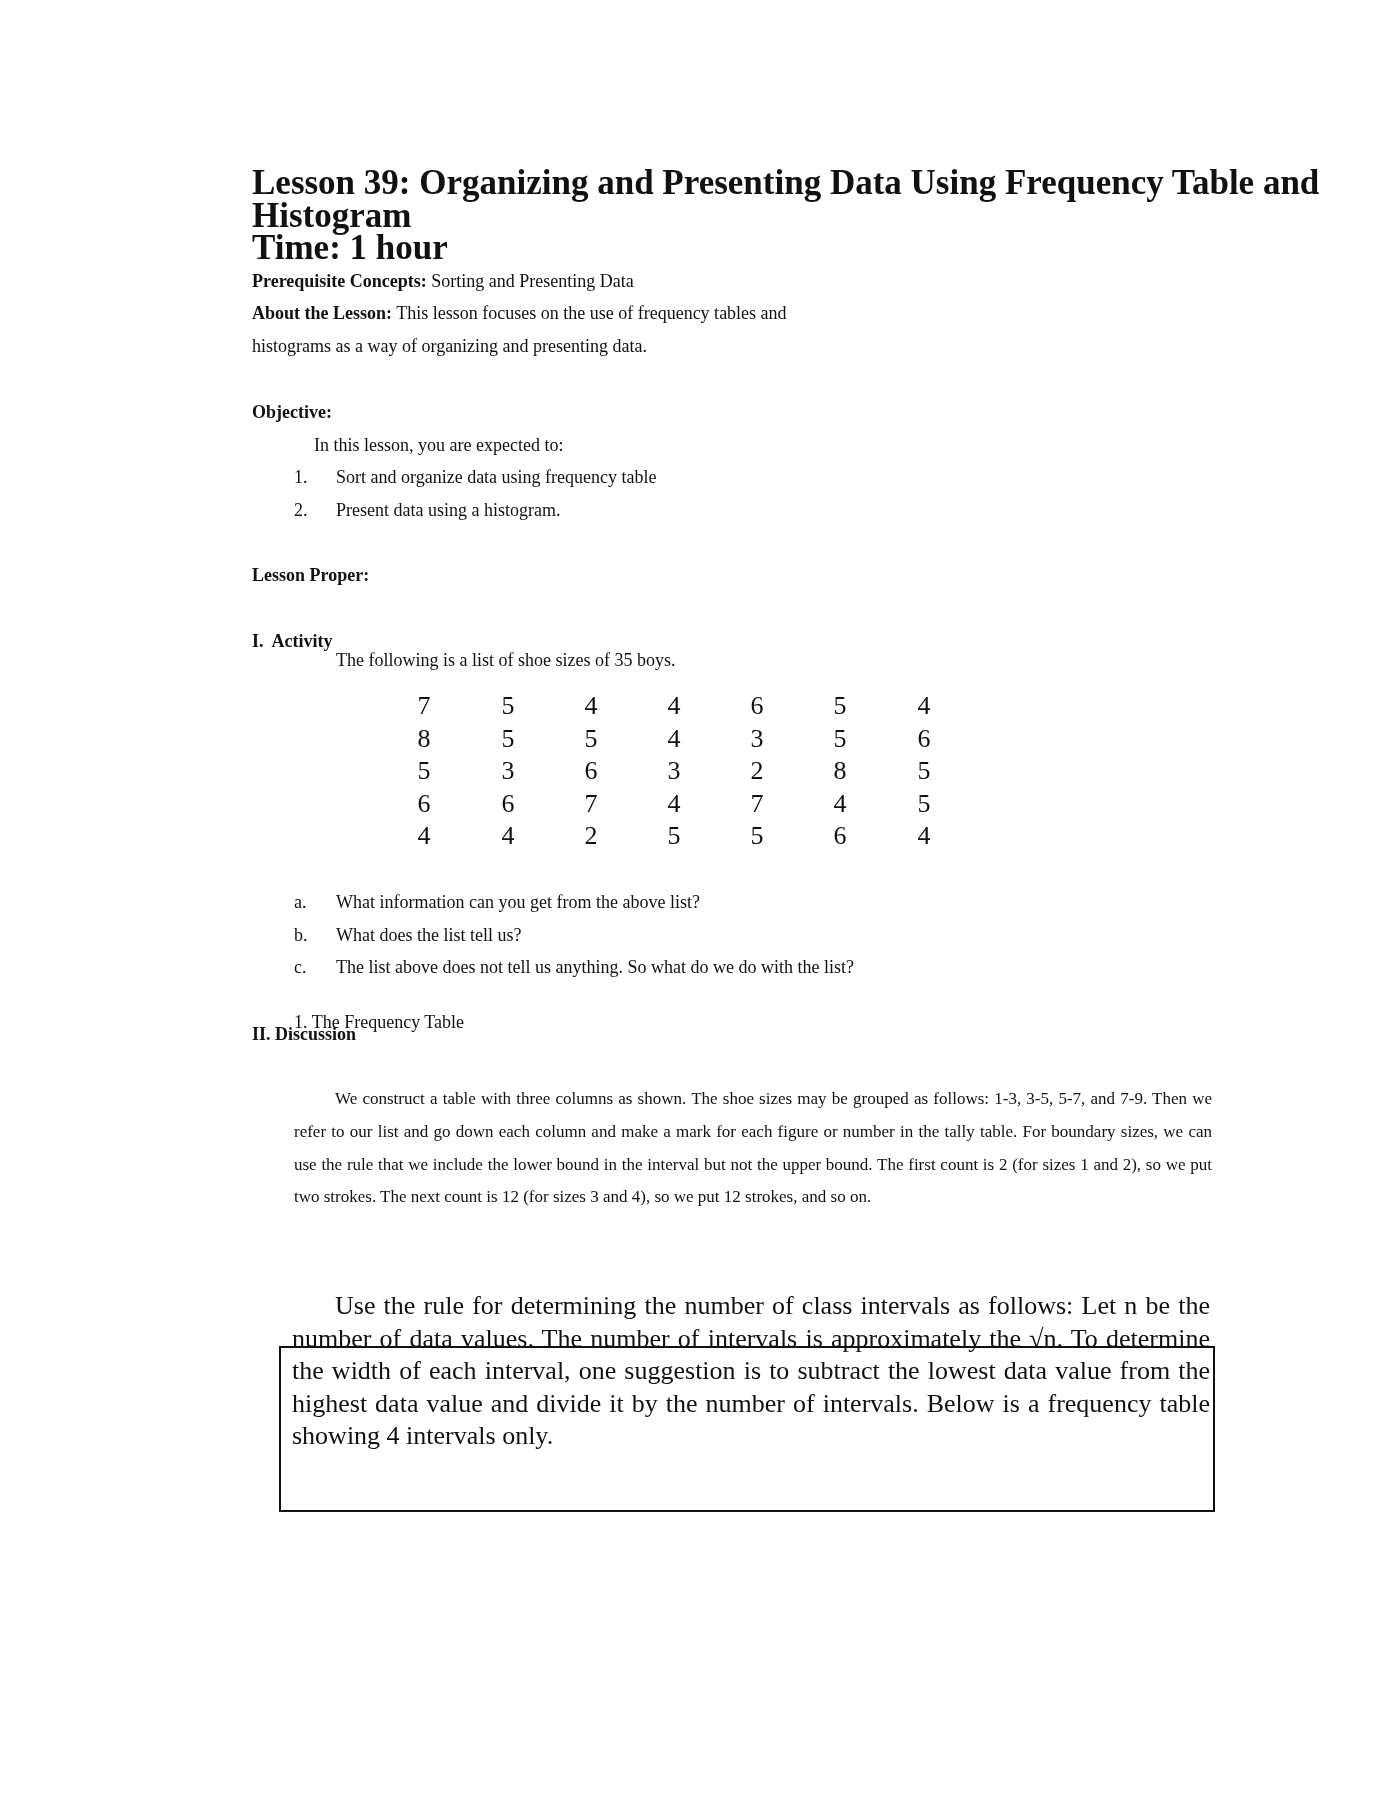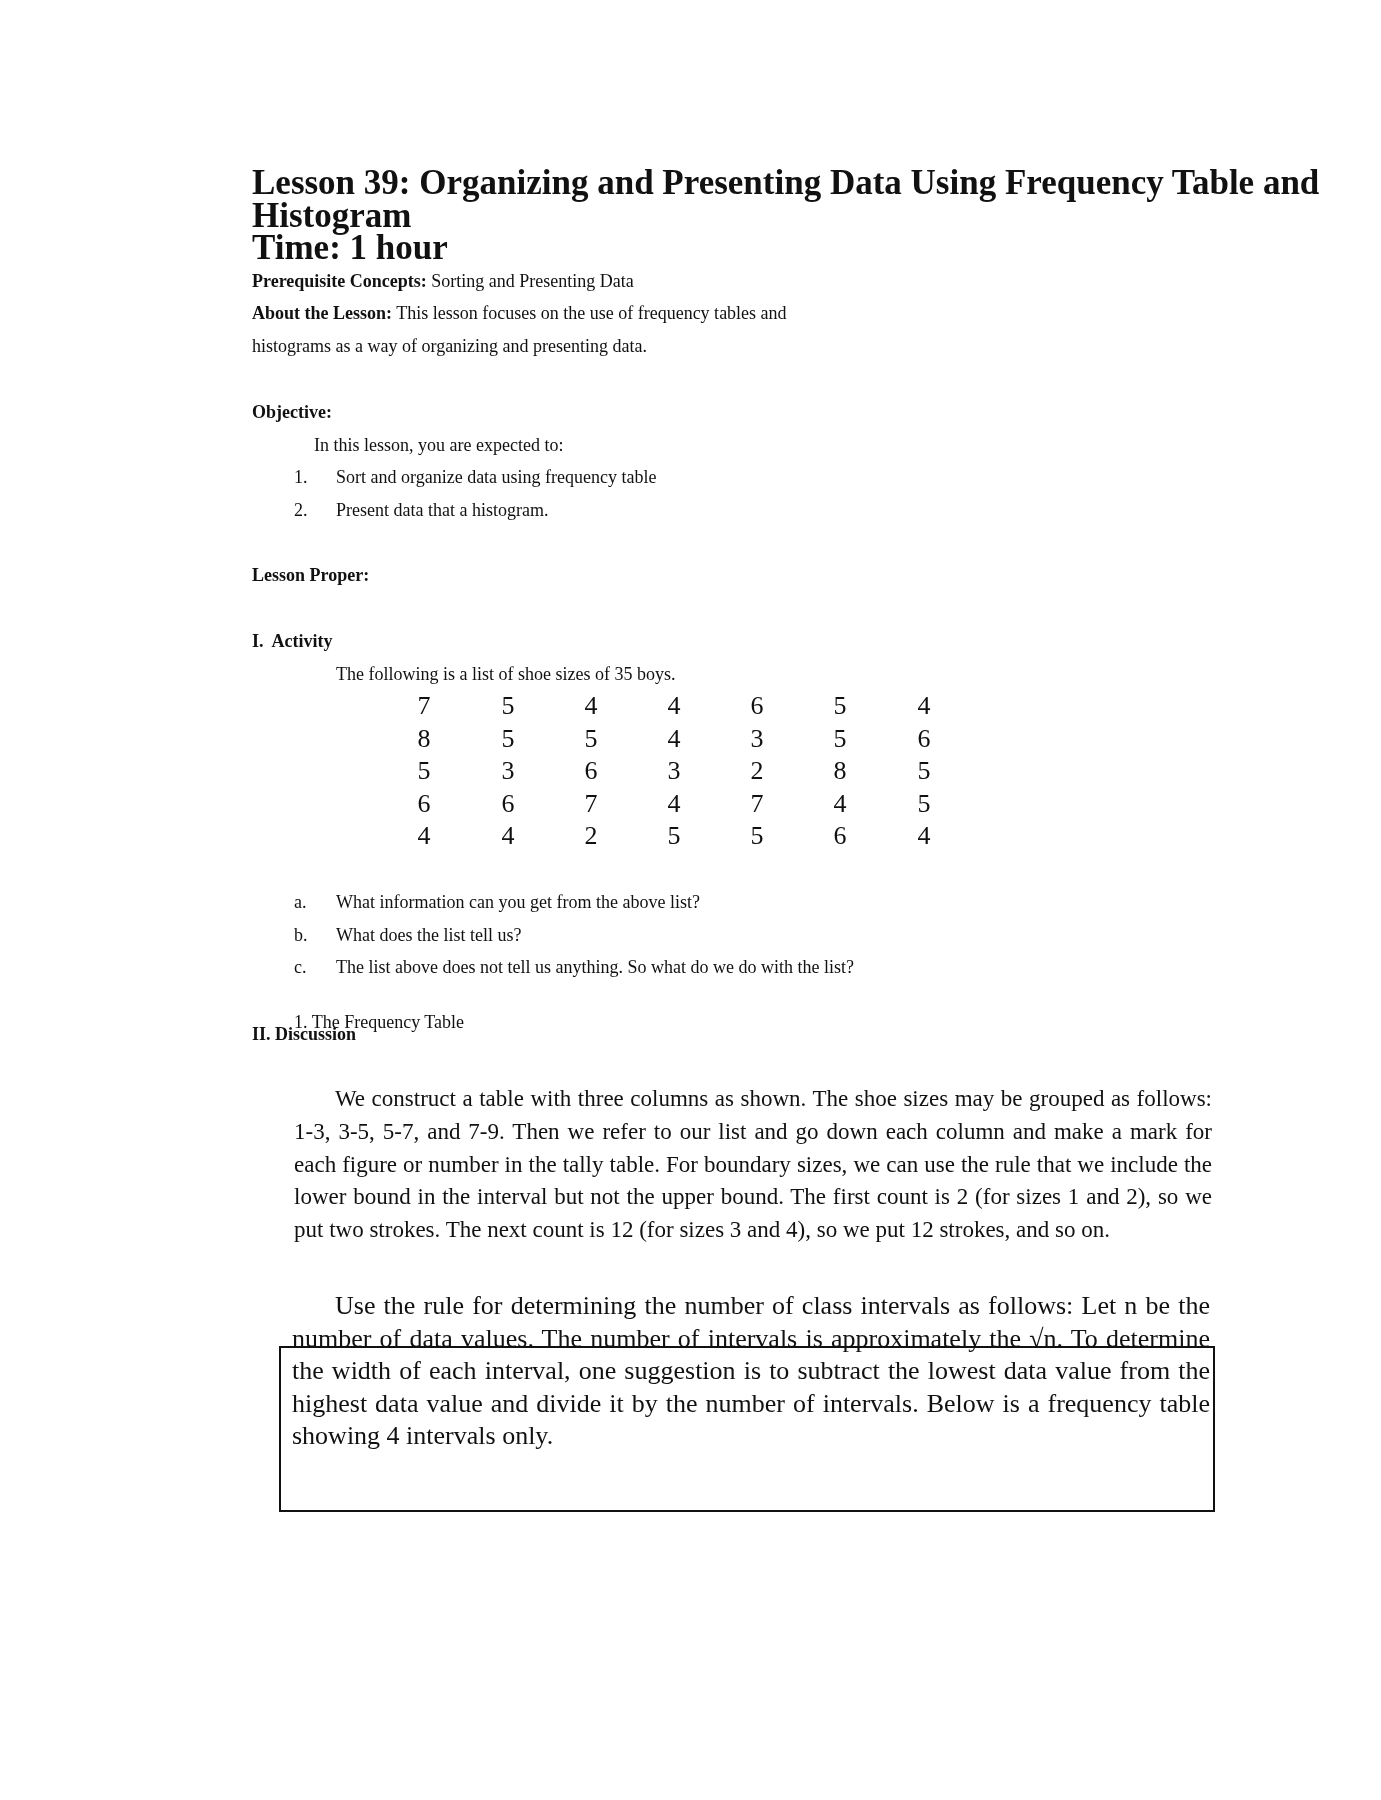--- a/index.html
+++ b/index.html
@@ -13,21 +13,21 @@
       font-size: 18px; line-height: 32px;
     }
     .b { font-weight: bold; }
     .title { font-size: 35px; }
     .num-cell {
       position: absolute; width: 30px; text-align: center;
       font-size: 26px; line-height: 32px;
     }
     .para {
       position: absolute; left: 294px; width: 918px;
-      font-size: 23px; line-height: 32.8px;
+      font-size: 17px; line-height: 32.8px;
       text-align: justify; text-align-last: left;
     }
     .para .indent { display: inline-block; width: 41px; }
     .note-box {
       position: absolute; left: 279px; top: 1346px; width: 936px; height: 166px;
       border: 2px solid #111111; box-sizing: border-box;
     }
     .note-text {
       position: absolute; left: 292px; top: 1290px; width: 918px;
       font-size: 26px; line-height: 32.5px;
@@ -50,27 +50,27 @@
   <span class="b">About the Lesson:</span><span> This lesson focuses on the use of frequency tables and</span>
 </div>
 <div class="line" style="left:252px; top:330px;">histograms as a way of organizing and presenting data.</div>
 
 <div class="line b" style="left:252px; top:396px;">Objective:</div>
 <div class="line" style="left:294px; top:429px;margin-left:20px;">In this lesson, you are expected to:</div>
 <div class="line" style="left:294px; top:461px;">
   <span class="marker">1.</span><span>Sort and organize data using frequency table</span>
 </div>
 <div class="line" style="left:294px; top:494px;">
-  <span class="marker">2.</span><span>Present data that a histogram.</span>
+  <span class="marker">2.</span><span>Present data using a histogram.</span>
 </div>
 
 <div class="line b" style="left:252px; top:559px;">Lesson Proper:</div>
 
 <div class="line b" style="left:252px; top:625px; white-space:pre;">I.  Activity</div>
-<div class="line" style="left:336px; top:658px;text-align:center;">The following is a list of shoe sizes of 35 boys.</div>
+<div class="line" style="left:336px; top:644px;text-align:center;">The following is a list of shoe sizes of 35 boys.</div>
 
 <div id="shoe-grid">
     <div class="num-cell" style="left: 409px; top: 690px;">7</div>
     <div class="num-cell" style="left: 493px; top: 690px;">5</div>
     <div class="num-cell" style="left: 576px; top: 690px;">4</div>
     <div class="num-cell" style="left: 659px; top: 690px;">4</div>
     <div class="num-cell" style="left: 742px; top: 690px;">6</div>
     <div class="num-cell" style="left: 825px; top: 690px;">5</div>
     <div class="num-cell" style="left: 909px; top: 690px;">4</div>
     <div class="num-cell" style="left: 409px; top: 722.6px;">8</div>

